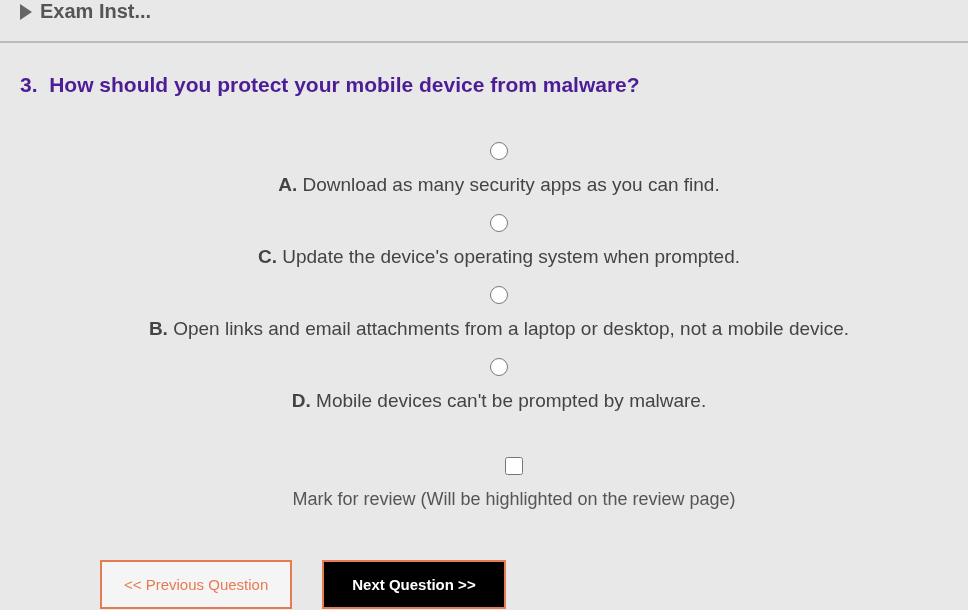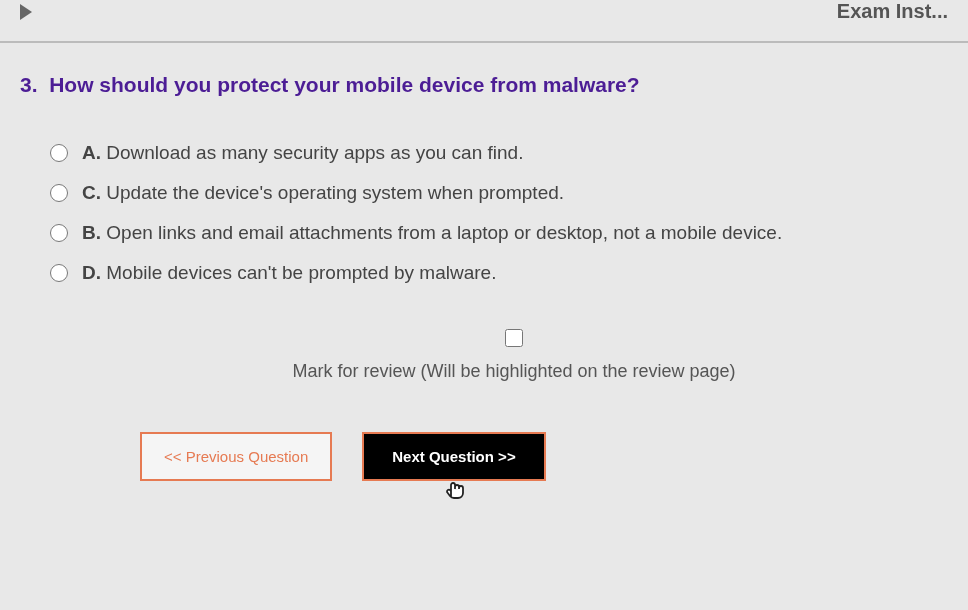--- a/index.html
+++ b/index.html
@@ -20,21 +20,20 @@
       padding: 0 20px;
     }
     .exam-header {
       display: flex;
       align-items: center;
       gap: 8px;
       padding: 0 0 8px 0;
       font-weight: bold;
       font-size: 20px;
       color: #555;
-      justify-content: space-between;
     }
     .triangle {
       width: 0;
       height: 0;
       border-top: 8px solid transparent;
       border-bottom: 8px solid transparent;
       border-left: 12px solid #666;
     }
     .divider {
       border-top: 2px solid #bbb;
@@ -65,20 +64,21 @@
       padding-left: 30px;
       margin-bottom: 45px;
     }
     .option-row {
       display: flex;
       align-items: center;
       gap: 14px;
       margin-bottom: 18px;
       font-size: 19px;
       color: #444;
+      flex-direction: column;
     }
     .option-row input[type="radio"] {
       width: 18px;
       height: 18px;
       cursor: pointer;
       accent-color: #888;
     }
     .option-letter {
       font-weight: bold;
     }
@@ -104,21 +104,20 @@
       align-items: center;
     }
     .btn-prev {
       background: #f5f5f5;
       border: 2px solid #e67a52;
       color: #e67a52;
       padding: 14px 22px;
       font-size: 15px;
       cursor: pointer;
       font-family: inherit;
-      margin-left: 40px;
     }
     .btn-next {
       background: #000000;
       border: 2px solid #e67a52;
       color: #fff;
       padding: 14px 28px;
       font-size: 15px;
       font-weight: bold;
       cursor: pointer;
       font-family: inherit;

